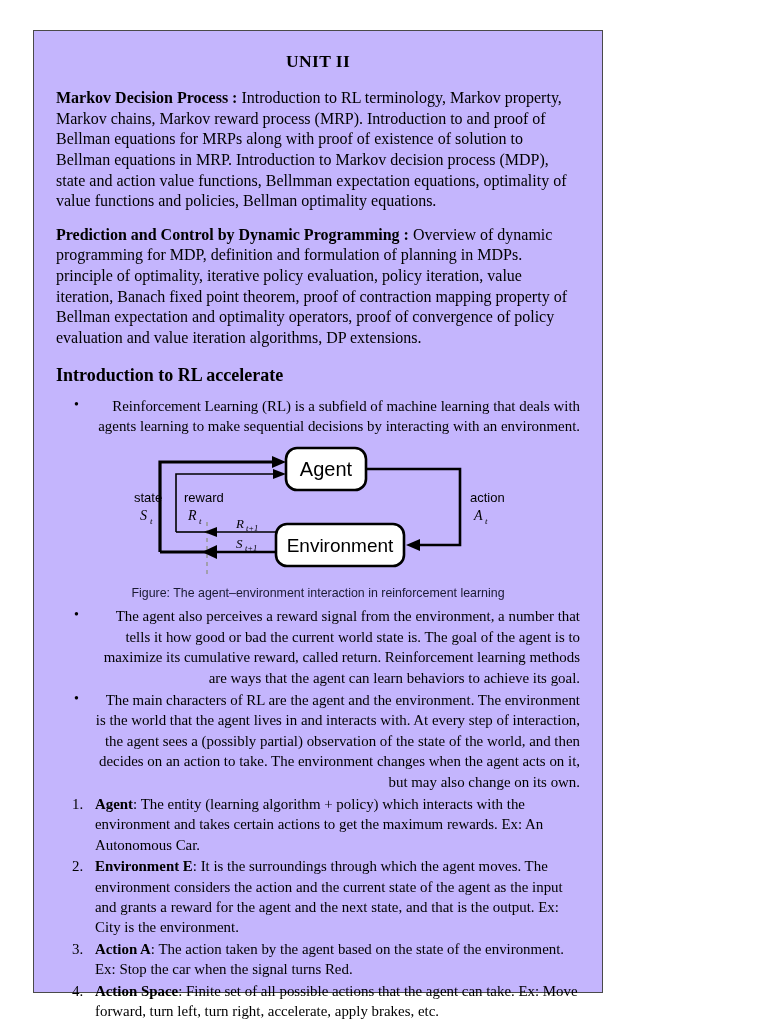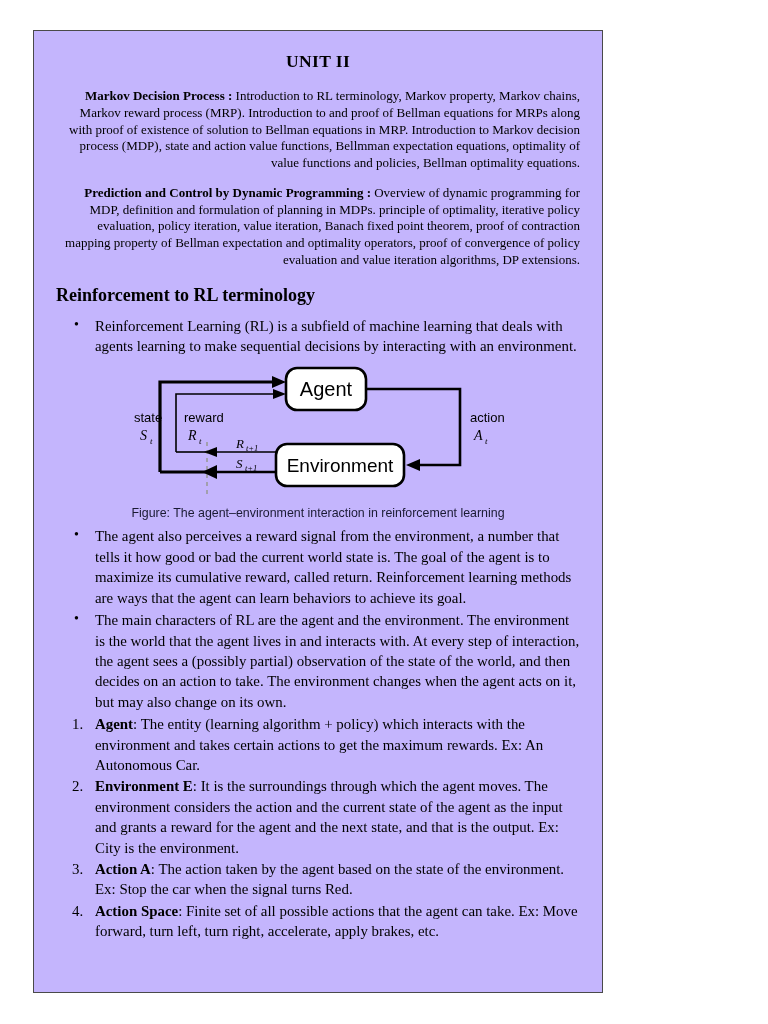--- a/index.html
+++ b/index.html
@@ -34,23 +34,23 @@
 
   .unit-title {
     text-align: center;
     font-weight: bold;
     font-size: 17.5px;
     letter-spacing: 0.4px;
     margin: 6px 0 16px 0;
   }
 
   .para {
-    font-size: 13px;
+    font-size: 16px;
     line-height: 1.29;
-    text-align: right;
+    text-align: left;
     margin: 0 0 13px 0;
   }
   .para b { font-weight: bold; }
 
   .section-heading {
     font-size: 18px;
     font-weight: bold;
     margin: 16px 0 10px 0;
   }
 
@@ -58,20 +58,21 @@
     list-style: none;
     margin: 0;
     padding: 0;
   }
   ul.bullets > li {
     position: relative;
     padding-left: 39px;
     font-size: 14.9px;
     line-height: 1.37;
     margin-bottom: 2px;
+    text-align: right;
   }
   ul.bullets > li::before {
     content: "\2022";
     position: absolute;
     left: 18px;
     top: -1px;
     font-size: 14px;
   }
 
   .subheading-sans {
@@ -126,21 +127,21 @@
 
 <div id="page-frame">
   <div id="page-inner">
 
     <div class="unit-title">UNIT II</div>
 
     <p class="para"><b>Markov Decision Process :</b><span> Introduction to RL terminology, Markov property, Markov chains, Markov reward process (MRP). Introduction to and proof of Bellman equations for MRPs along with proof of existence of solution to Bellman equations in MRP. Introduction to Markov decision process (MDP), state and action value functions, Bellmman expectation equations, optimality of value functions and policies, Bellman optimality equations.</span></p>
 
     <p class="para"><b>Prediction and Control by Dynamic Programming :</b><span> Overview of dynamic programming for MDP, definition and formulation of planning in MDPs. principle of optimality, iterative policy evaluation, policy iteration, value iteration, Banach fixed point theorem, proof of contraction mapping property of Bellman expectation and optimality operators, proof of convergence of policy evaluation and value iteration algorithms, DP extensions.</span></p>
 
-    <h2 class="section-heading">Reinforcement to RL terminology</h2>
+    <h2 class="section-heading">Introduction to RL accelerate</h2>
 
     <ul class="bullets">
       <li>Reinforcement Learning (RL) is a subfield of machine learning that deals with agents learning to make sequential decisions by interacting with an environment.</li>
     </ul>
 
 
     <div class="figure-wrap">
       <svg width="400" height="140" viewBox="0 0 400 140" style="display:block;margin:0 auto;">
 
         <path d="M 42 108 L 42 18 L 156 18" fill="none" stroke="#000" stroke-width="3.2"></path>

